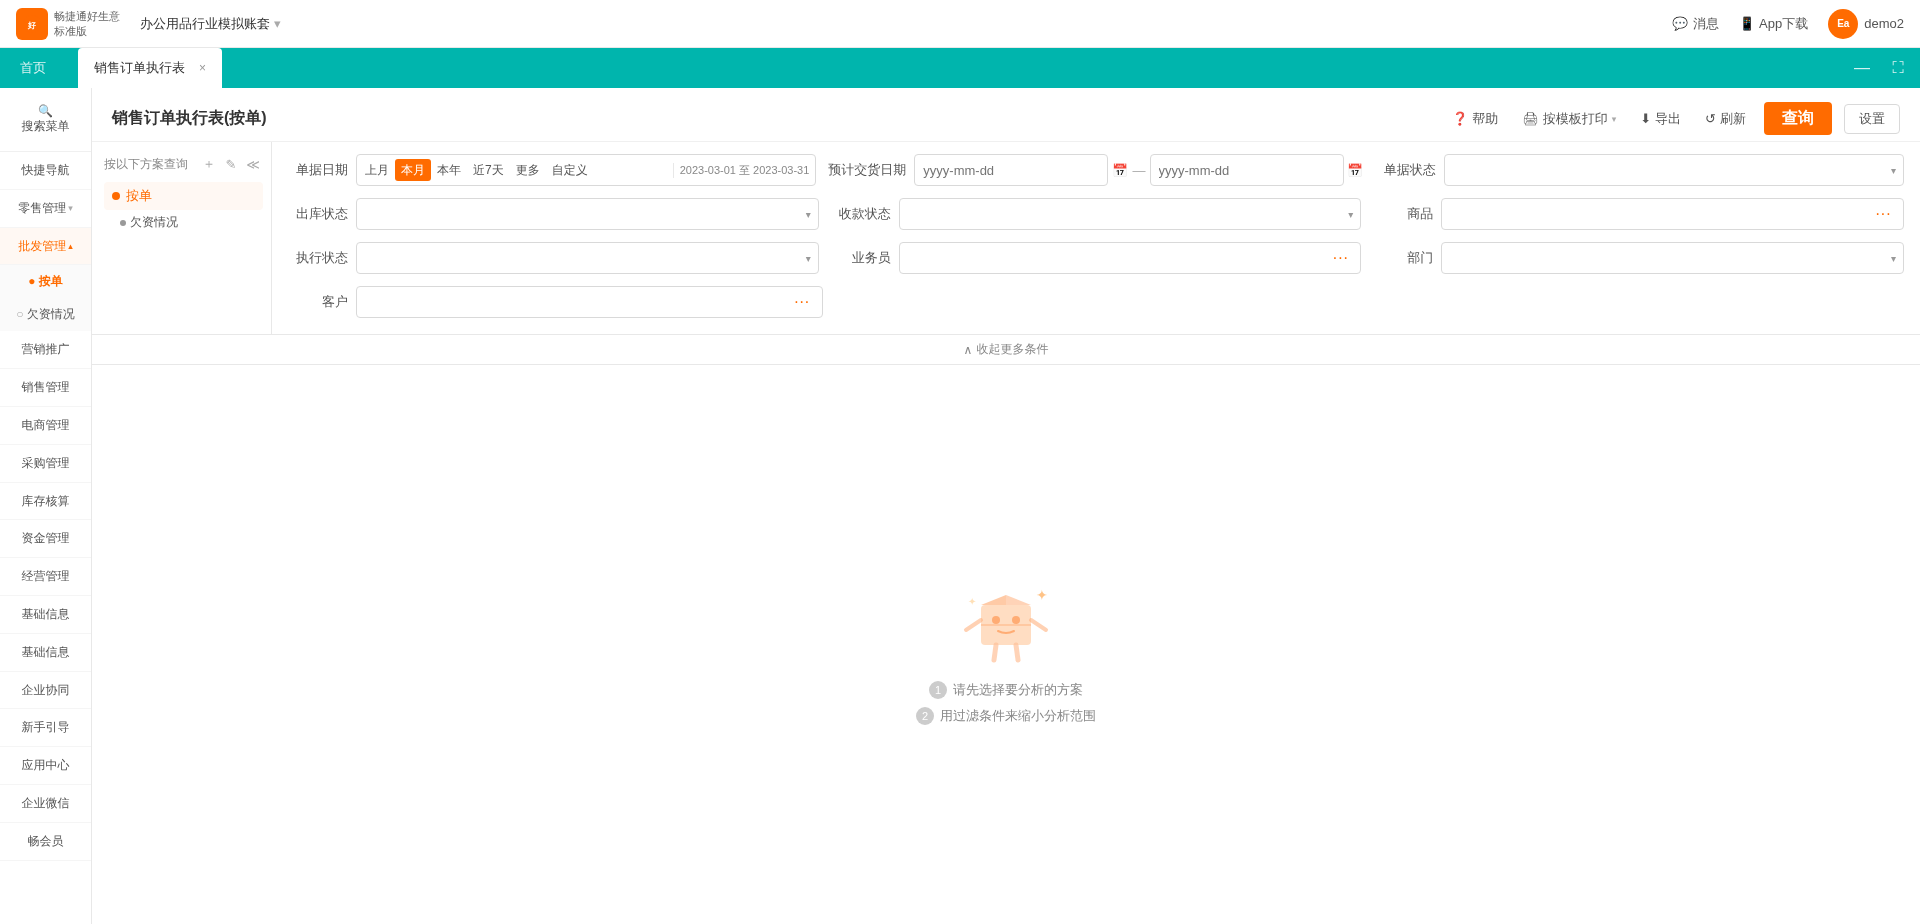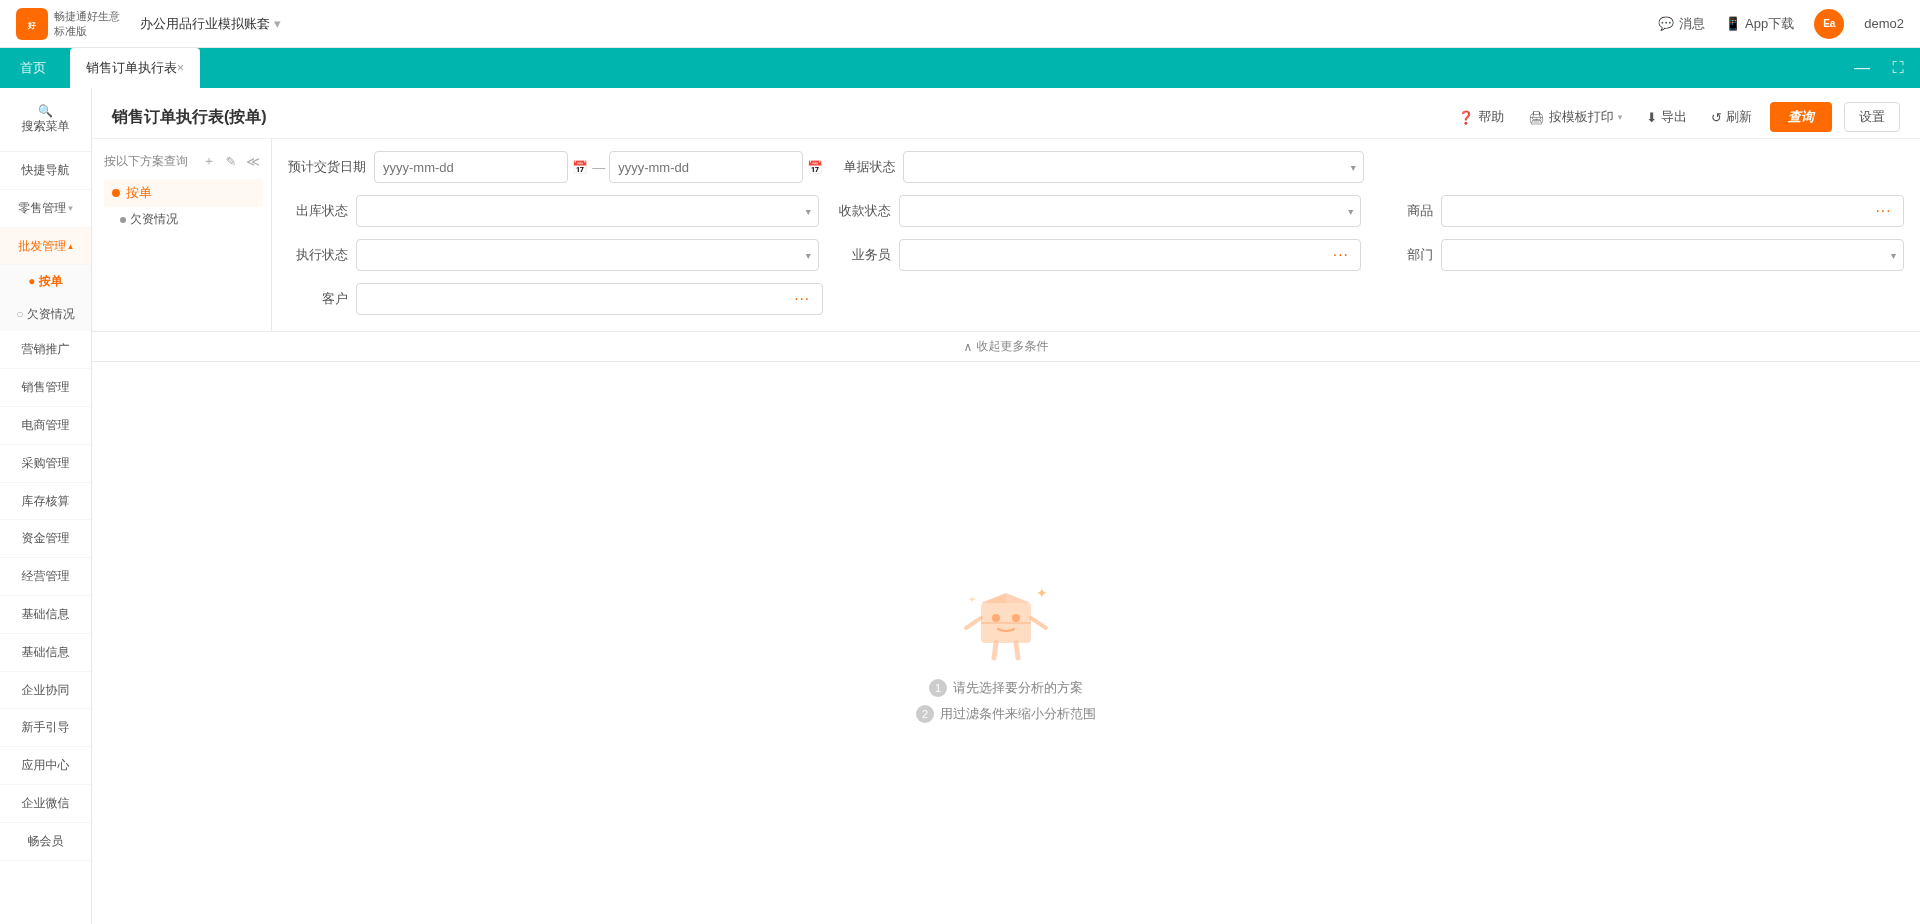--- a/index.html
+++ b/index.html
@@ -42,27 +42,27 @@
       color: rgba(255,255,255,0.85);
       font-size: 13px;
       cursor: pointer;
       background: transparent;
     }
     .tab-active {
       height: 40px;
       padding: 0 16px;
       display: flex;
       align-items: center;
-      gap: 0;
+      gap: 14px;
       background: #fff;
       color: #333;
       font-size: 13px;
       cursor: pointer;
       border-radius: 4px 4px 0 0;
-      margin-left: 4px;
+      margin-left: 12px;
       text-align: right;
     }
     .tab-close { color: #999; font-size: 12px; cursor: pointer; line-height: 1; }
     .tab-bar-actions { margin-left: auto; display: flex; align-items: center; padding-right: 8px; gap: 8px; }
     .tab-bar-btn { background: none; border: none; color: rgba(255,255,255,0.85); cursor: pointer; font-size: 16px; width: 28px; height: 28px; display: flex; align-items: center; justify-content: center; border-radius: 3px; }
 
     
     .main-layout {
       display: flex;
       flex: 1;
@@ -150,24 +150,23 @@
       border: none;
       padding: 4px 6px;
       border-radius: 3px;
     }
     .btn-primary {
       background: #ff6b00;
       color: #fff;
       border: none;
       padding: 6px 18px;
       border-radius: 4px;
-      font-size: 13px;
+      font-size: 16px;
       cursor: pointer;
       font-weight: bold;
-      font-style: italic;
     }
     .btn-setting {
       background: #fff;
       color: #555;
       border: 1px solid #d9d9d9;
       padding: 5px 14px;
       border-radius: 4px;
       font-size: 13px;
       cursor: pointer;
     }
@@ -311,21 +310,21 @@
   </div>
   <div class="top-header-right">
     <div class="header-action">
       <span>💬</span>
       <span>消息</span>
     </div>
     <div class="header-action">
       <span>📱</span>
       <span>App下载</span>
     </div>
-    <div class="header-action" style="gap:20px;">
+    <div class="header-action" style="gap:6px;">
       <div class="avatar">
         <span style="font-size:10px;font-weight:bold;">Ea</span>
       </div>
       <span>demo2</span>
     </div>
   </div>
 </div>
 
 <div class="tab-bar">
   <div class="tab-home">首页</div>
@@ -429,20 +428,34 @@
           <div class="scheme-item-sub">
             <div class="scheme-item-sub-dot"></div>
             <span>欠资情况</span>
           </div>
         </div>
 
         <div class="right-filter-panel">
 
           <div class="filter-row">
 
+            <div class="filter-item">
+              <span class="filter-label">单据日期</span>
+              <div style="flex:1;border:1px solid #d9d9d9;border-radius:4px;height:32px;display:flex;align-items:center;overflow:hidden;">
+                <div style="display:flex;align-items:center;flex:1;padding:0 2px;">
+                  <button class="inline-date-btn">上月</button>
+                  <button class="inline-date-btn active">本月</button>
+                  <button class="inline-date-btn">本年</button>
+                  <button class="inline-date-btn">近7天</button>
+                  <button class="inline-date-btn">更多</button>
+                  <button class="inline-date-btn">自定义</button>
+                </div>
+                <span style="font-size:11px;color:#888;padding:0 6px;border-left:1px solid #e8e8e8;white-space:nowrap;">2023-03-01 至 2023-03-31</span>
+              </div>
+            </div>
 
             <div class="filter-item">
               <span class="filter-label">预计交货日期</span>
               <div class="date-range">
                 <input type="text" class="date-input" placeholder="yyyy-mm-dd" style="">
                 <span class="date-icon">📅</span>
                 <span class="date-sep">—</span>
                 <input type="text" class="date-input" placeholder="yyyy-mm-dd" style="">
                 <span class="date-icon">📅</span>
               </div>

